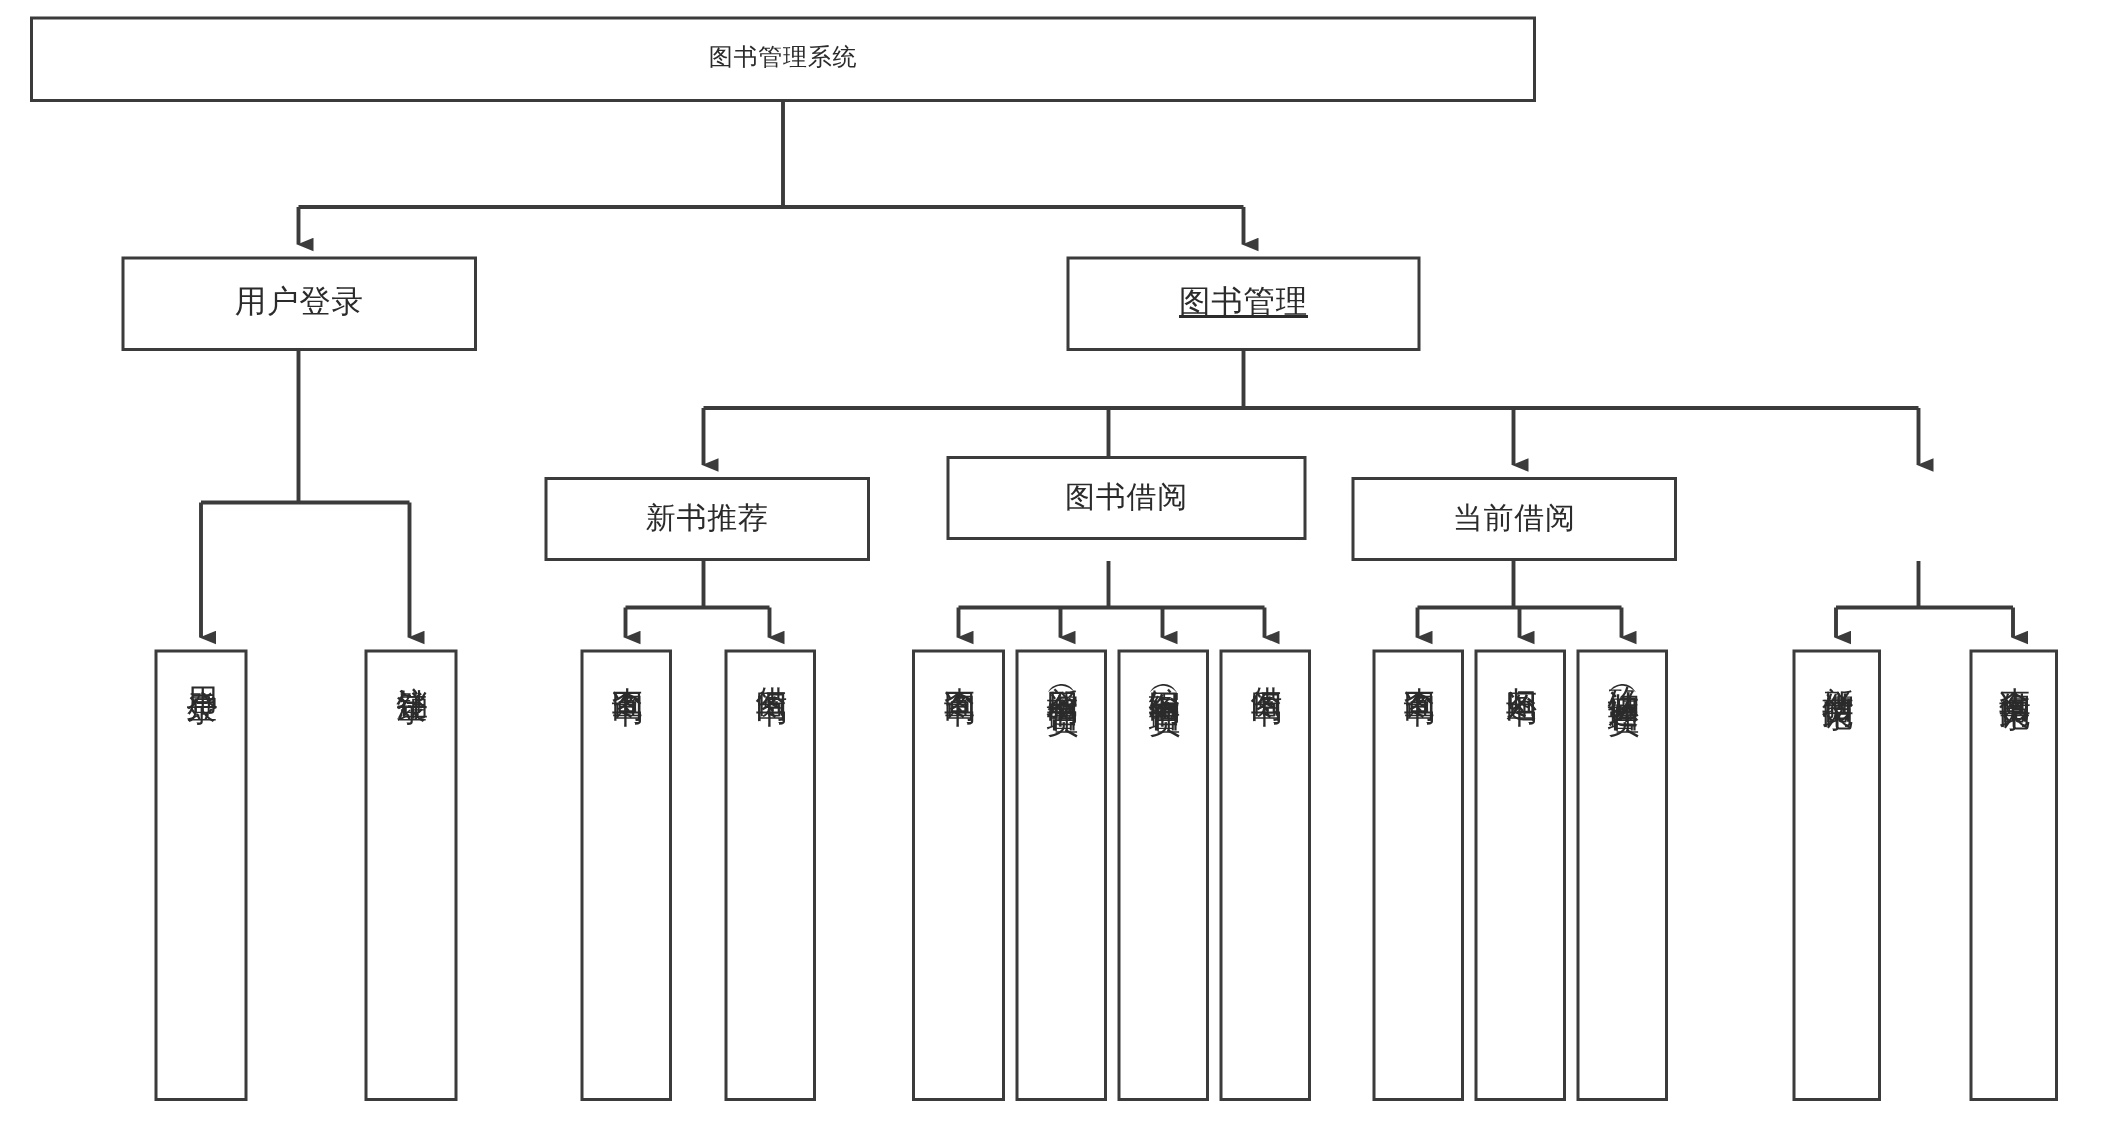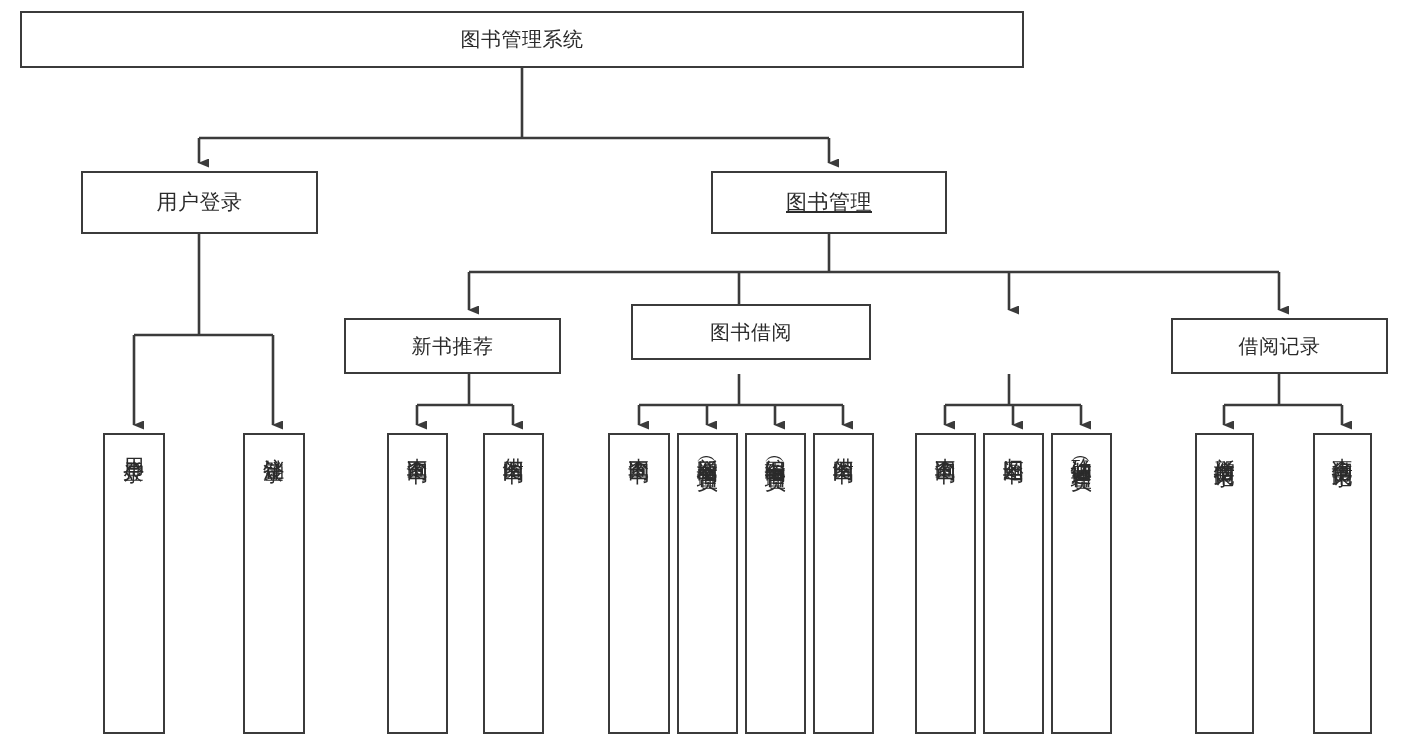--- a/index.html
+++ b/index.html
@@ -21,21 +21,21 @@
     align-items:center;
     justify-content:center;
   }
   .node .lbl{
     color:#2b2b2b;
     font-size:21px;
     line-height:1.15;
     letter-spacing:0.5px;
     white-space:nowrap;
   }
-  .node.root .lbl{font-size:20px;}
+  .node.root .lbl{font-size:16px;}
   .node.lvl2 .lbl{font-size:21px;}
   .node.lvl3 .lbl{font-size:20px;}
 
   
   .node.leaf{
     align-items:flex-start;
     justify-content:center;
     padding-top:6px;
   }
   .node.leaf .lbl{
@@ -117,28 +117,28 @@
     <span class="lbl" style="color: rgb(43, 43, 43);">图书管理系统</span>
   </div>
 
   <div class="node lvl2" id="n-l2-0" style="left: 81px; top: 171px; width: 237px; height: 63px; border-color: rgb(59, 59, 59);">
     <span class="lbl" style="color: rgb(43, 43, 43);">用户登录</span>
   </div>
   <div class="node lvl2" id="n-l2-1" style="left: 711px; top: 171px; width: 236px; height: 63px; border-color: rgb(59, 59, 59);">
     <span class="lbl" style="color: rgb(43, 43, 43); text-decoration: underline;">图书管理</span>
   </div>
 
-  <div class="node lvl3" id="n-l3-0" style="left: 344px; top: 318px; width: 217px; height: 56px; border-color: rgb(59, 59, 59);">
+  <div class="node lvl3" id="n-l3-0" style="left: 363px; top: 318px; width: 217px; height: 56px; border-color: rgb(59, 59, 59);">
     <span class="lbl" style="color: rgb(43, 43, 43);">新书推荐</span>
   </div>
   <div class="node lvl3" id="n-l3-1" style="left: 631px; top: 304px; width: 240px; height: 56px; border-color: rgb(59, 59, 59);">
     <span class="lbl" style="color: rgb(43, 43, 43);">图书借阅</span>
   </div>
-  <div class="node lvl3" id="n-l3-3" style="left: 1171px; top: 318px; width: 217px; height: 56px; border-color: rgb(59, 59, 59);">
-    <span class="lbl" style="color: rgb(43, 43, 43);">借阅记录</span>
+  <div class="node lvl3" id="n-l3-2" style="left: 901px; top: 318px; width: 217px; height: 56px; border-color: rgb(59, 59, 59);">
+    <span class="lbl" style="color: rgb(43, 43, 43);">当前借阅</span>
   </div>
 
   <div class="node leaf" id="n-lf-0" style="left: 103px; top: 433px; width: 62px; height: 301px; border-color: rgb(59, 59, 59);">
     <span class="lbl" style="color: rgb(43, 43, 43);">用户登录</span>
   </div>
   <div class="node leaf" id="n-lf-1" style="left: 243px; top: 433px; width: 62px; height: 301px; border-color: rgb(59, 59, 59);">
     <span class="lbl" style="color: rgb(43, 43, 43);">注销登录</span>
   </div>
   <div class="node leaf" id="n-lf-2" style="left: 387px; top: 433px; width: 61px; height: 301px; border-color: rgb(59, 59, 59);">
     <span class="lbl" style="color: rgb(43, 43, 43);">查询图书</span>

